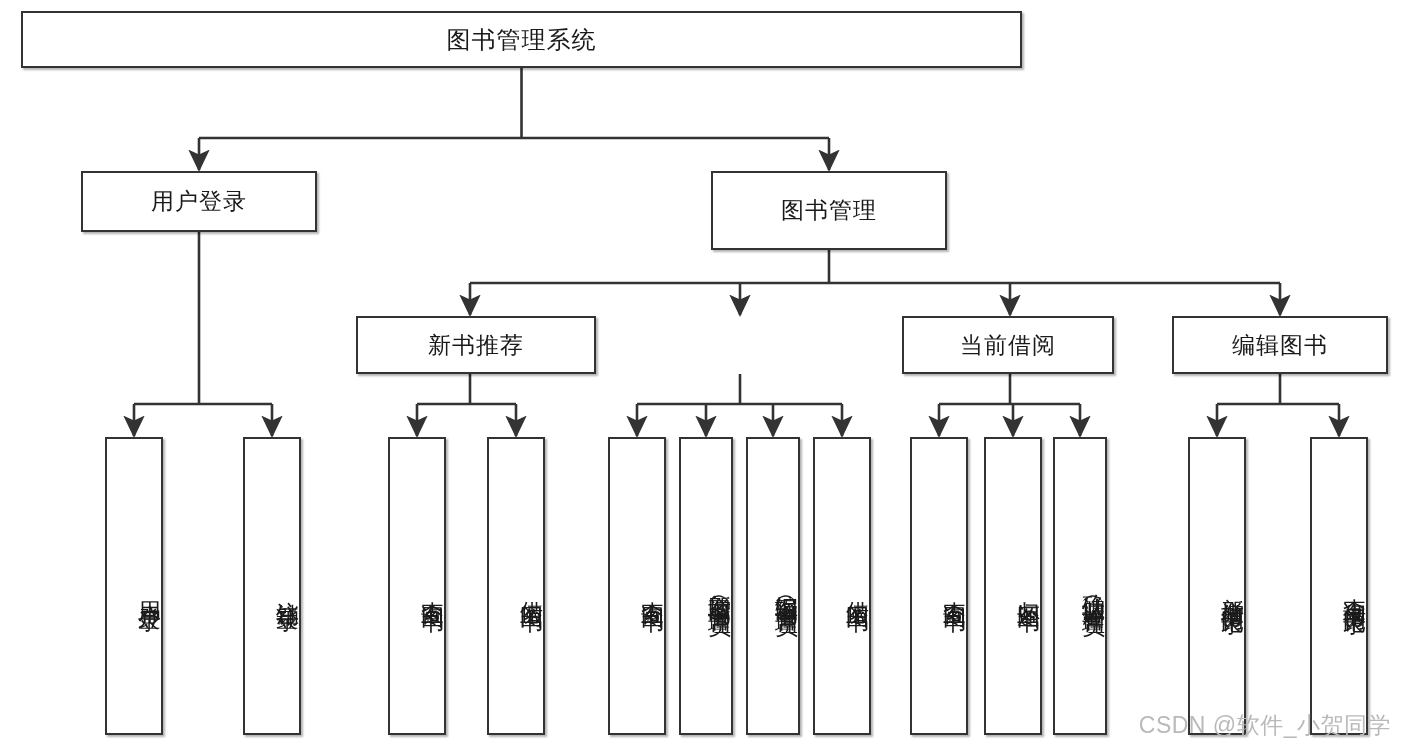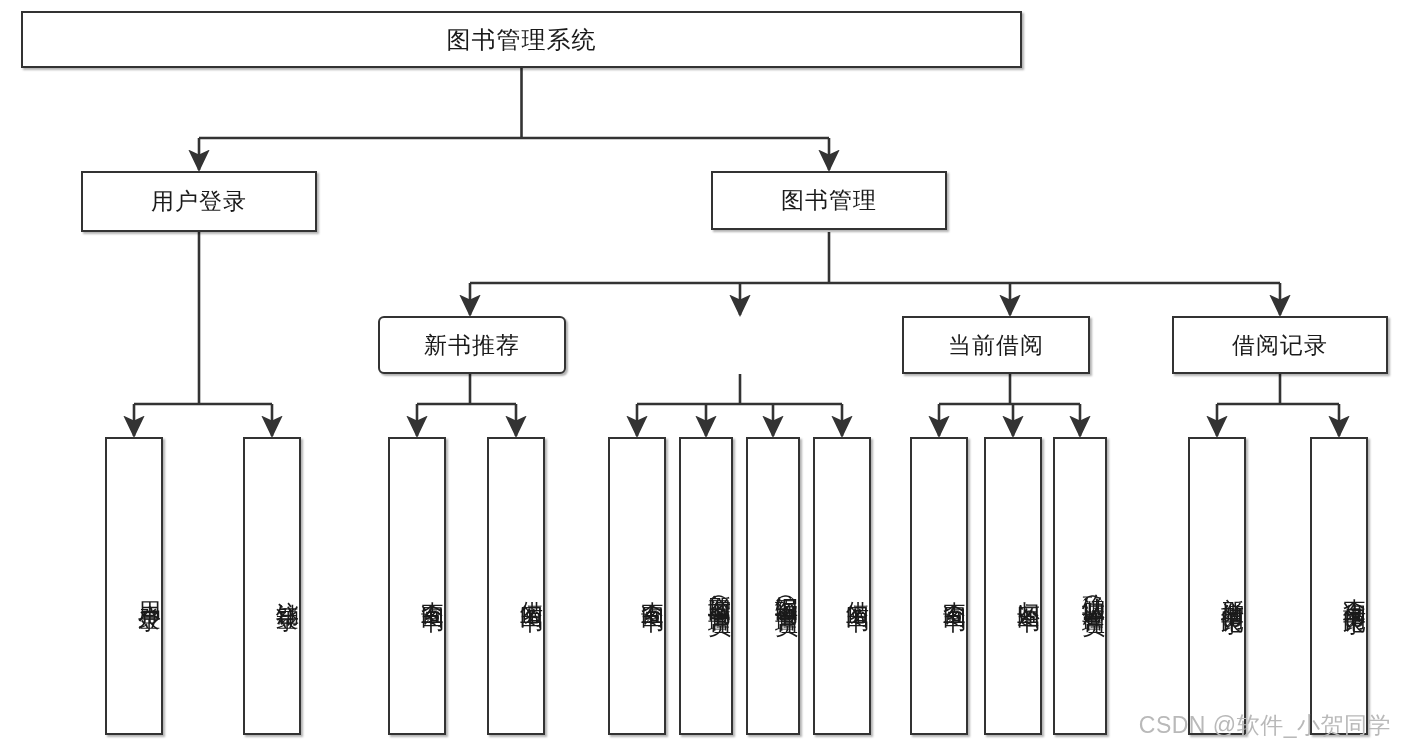--- a/index.html
+++ b/index.html
@@ -111,25 +111,25 @@
         <path d="M 1280 374 L 1280 404"></path>
         <path d="M 1217 404 L 1339 404"></path>
         <path d="M 1217 404 L 1217 436" marker-end="url(#arrow)"></path>
         <path d="M 1339 404 L 1339 436" marker-end="url(#arrow)"></path>
       </g>
   </svg>
 
   <div class="node horiz root" style="left: 21px; top: 11px; width: 1001px; height: 57px;">图书管理系统</div>
 
   <div class="node horiz" style="left: 81px; top: 171px; width: 236px; height: 61px;">用户登录</div>
-  <div class="node horiz" style="left: 711px; top: 171px; width: 236px; height: 59px;">图书管理</div>
+  <div class="node horiz" style="left: 711px; top: 171px; width: 236px; height: 79px;">图书管理</div>
 
-  <div class="node horiz" style="left: 378px; top: 316px; width: 188px; height: 58px; border-radius: 6px;">新书推荐</div>
-  <div class="node horiz" style="left: 902px; top: 316px; width: 188px; height: 58px;">当前借阅</div>
-  <div class="node horiz" style="left: 1172px; top: 316px; width: 216px; height: 58px;">借阅记录</div>
+  <div class="node horiz" style="left: 356px; top: 316px; width: 240px; height: 58px;">新书推荐</div>
+  <div class="node horiz" style="left: 902px; top: 316px; width: 212px; height: 58px;">当前借阅</div>
+  <div class="node horiz" style="left: 1172px; top: 316px; width: 216px; height: 58px;">编辑图书</div>
 
   <div class="node vert" style="left: 105px; top: 437px; width: 58px; height: 298px;">用户登录</div>
   <div class="node vert" style="left: 243px; top: 437px; width: 58px; height: 298px;">注销登录</div>
 
   <div class="node vert" style="left: 388px; top: 437px; width: 58px; height: 298px;">查询图书</div>
   <div class="node vert" style="left: 487px; top: 437px; width: 58px; height: 298px;">借阅图书</div>
 
   <div class="node vert" style="left: 608px; top: 437px; width: 58px; height: 298px;">查询图书</div>
   <div class="node vert" style="left: 679px; top: 437px; width: 54px; height: 298px;">新增图书（管理员）</div>
   <div class="node vert" style="left: 746px; top: 437px; width: 54px; height: 298px;">编辑图书（管理员）</div>

